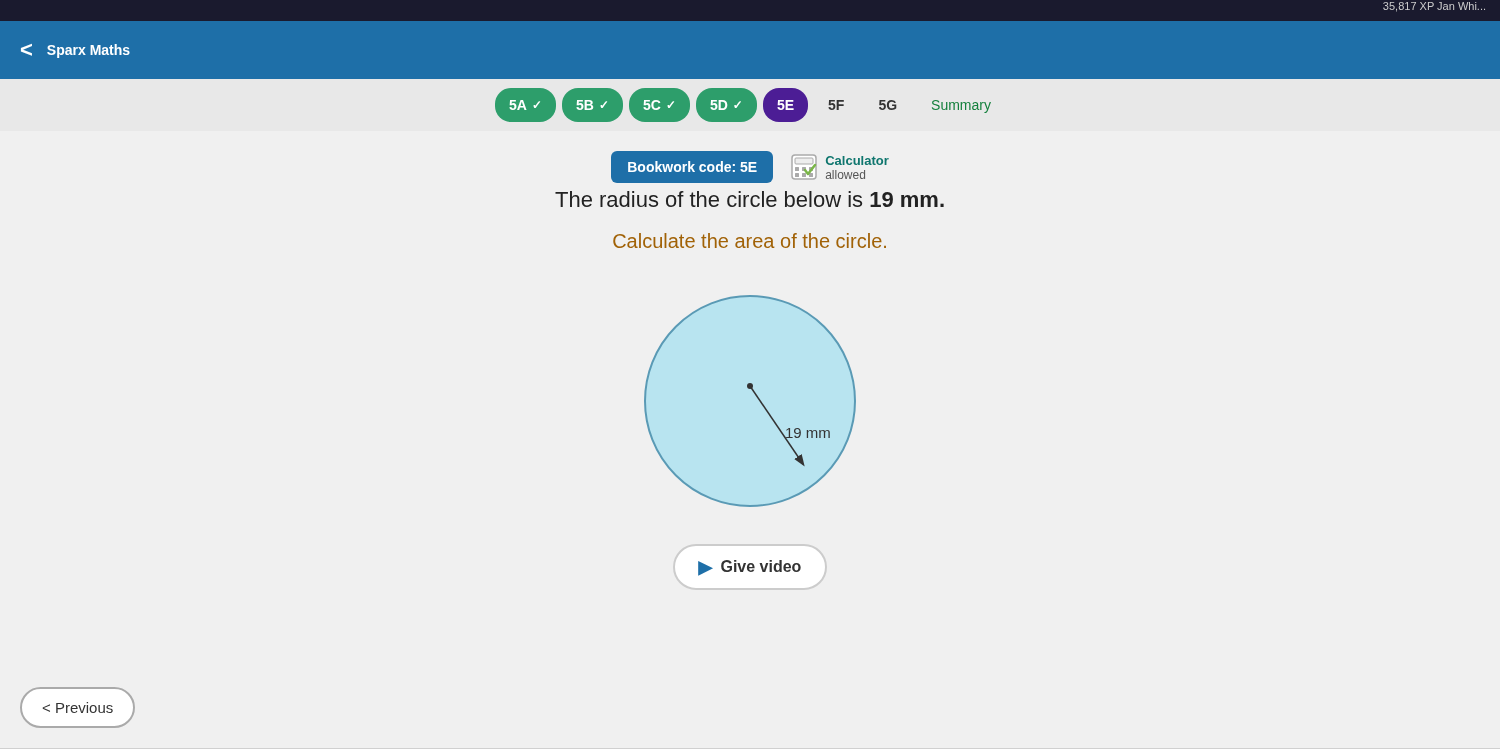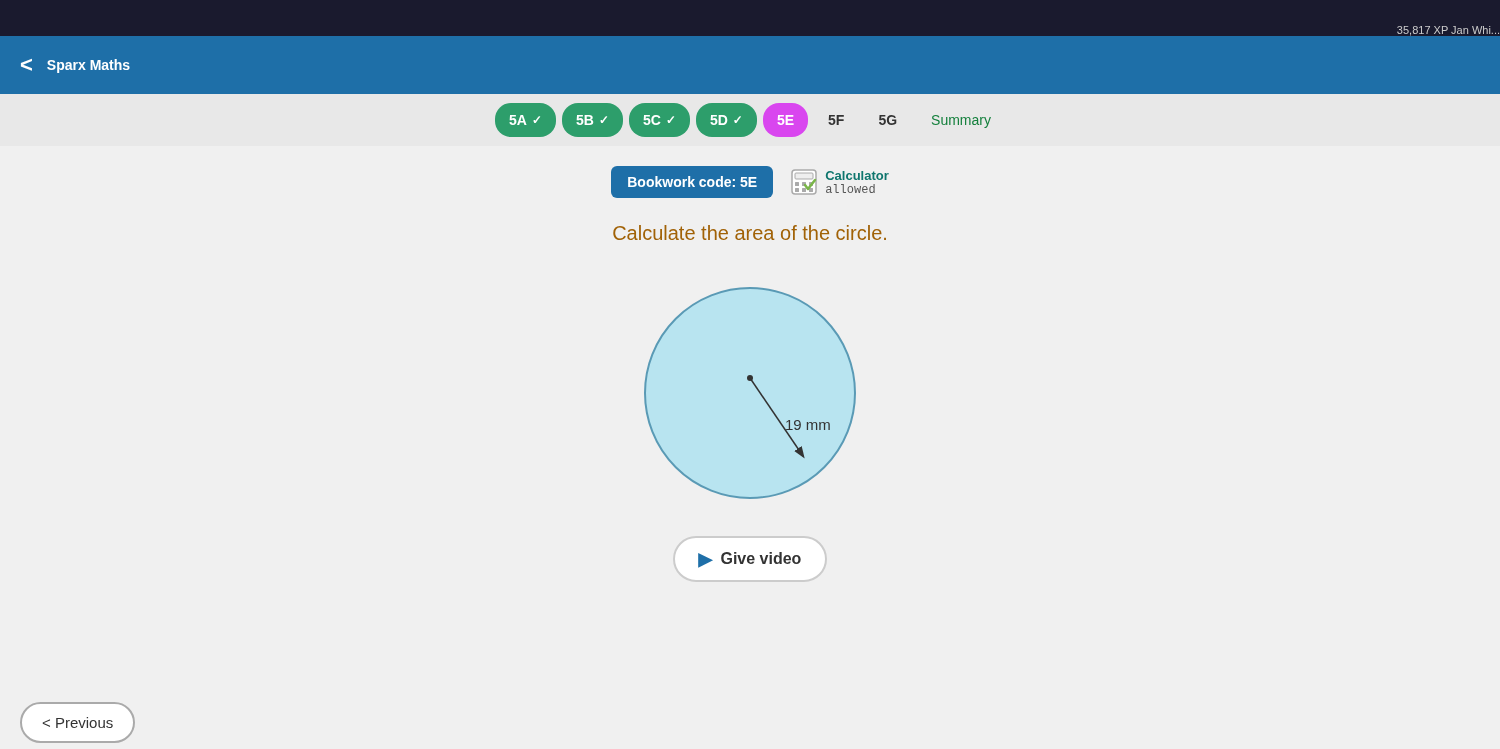--- a/index.html
+++ b/index.html
@@ -9,26 +9,26 @@
       background: #d0d0d0;
       width: 1500px;
       height: 749px;
       overflow: hidden;
       position: relative;
     }
 
     
     .top-bar {
       background: #1a1a2e;
-      height: 36px;
+      height: 21px;
       width: 100%;
       display: flex;
-      align-items: flex-end;
+      align-items: flex-start;
       justify-content: flex-end;
-      padding-right: 0;
+      padding-right: 14px;
     }
     .top-bar-text {
       color: #ccc;
       font-size: 11px;
     }
 
     
     .header {
       background: #1e6fa8;
       height: 58px;
@@ -72,21 +72,21 @@
       gap: 5px;
       cursor: pointer;
       border: none;
     }
 
     .tab-completed {
       background: #2d9e6b;
       color: white;
     }
     .tab-active {
-      background: #d946ef;
+      background: #4c1d95;
       color: white;
     }
     .tab-inactive {
       background: transparent;
       color: #333;
     }
     .tab-summary {
       background: transparent;
       color: #15803d;
       font-weight: normal;
@@ -106,21 +106,20 @@
       padding: 20px 0 0 0;
       height: calc(749px - 22px - 58px - 52px);
       position: relative;
     }
 
     
     .bookwork-row {
       display: flex;
       align-items: center;
       gap: 16px;
-      margin-bottom: 20px;
     }
 
     .bookwork-badge {
       background: #1e6fa8;
       color: white;
       font-size: 14px;
       font-weight: bold;
       padding: 8px 16px;
       border-radius: 6px;
     }
@@ -253,25 +252,28 @@
         <rect x="13" y="15" width="4" height="4" rx="0.5" fill="#aaa"></rect>
         <rect x="20" y="15" width="4" height="4" rx="0.5" fill="#aaa"></rect>
         <rect x="6" y="21" width="4" height="4" rx="0.5" fill="#aaa"></rect>
         <rect x="13" y="21" width="4" height="4" rx="0.5" fill="#aaa"></rect>
         <rect x="20" y="21" width="4" height="4" rx="0.5" fill="#aaa"></rect>
 
         <polyline points="16,18 19,22 26,13" fill="none" stroke="#7ab648" stroke-width="2.5" stroke-linecap="round" stroke-linejoin="round"></polyline>
       </svg>
       <div>
         <div style="font-size:13px; font-weight:bold; color:#0f766e;">Calculator</div>
-        <div style="font-size:12px; color:#555;font-family:Liberation Mono, monospace;">allowed</div>
+        <div style="font-size:12px; color:#555;">allowed</div>
       </div>
     </div>
   </div>
 
+  <div class="question-text">
+    The radius of the circle below is <span class="mm-text">19 mm.</span>
+  </div>
   <div class="question-sub">
     <span>Calculate the area of the circle.</span><br>
   </div>
 
   <div class="circle-diagram">
     <svg width="230" height="230" viewBox="0 0 230 230">
 
       <circle cx="115" cy="115" r="105" fill="#b8e4f0" stroke="#5a9ab5" stroke-width="2"></circle>
 
       <line x1="115" y1="100" x2="168" y2="178" stroke="#333" stroke-width="1.5" marker-end="url(#arrow)"></line>

